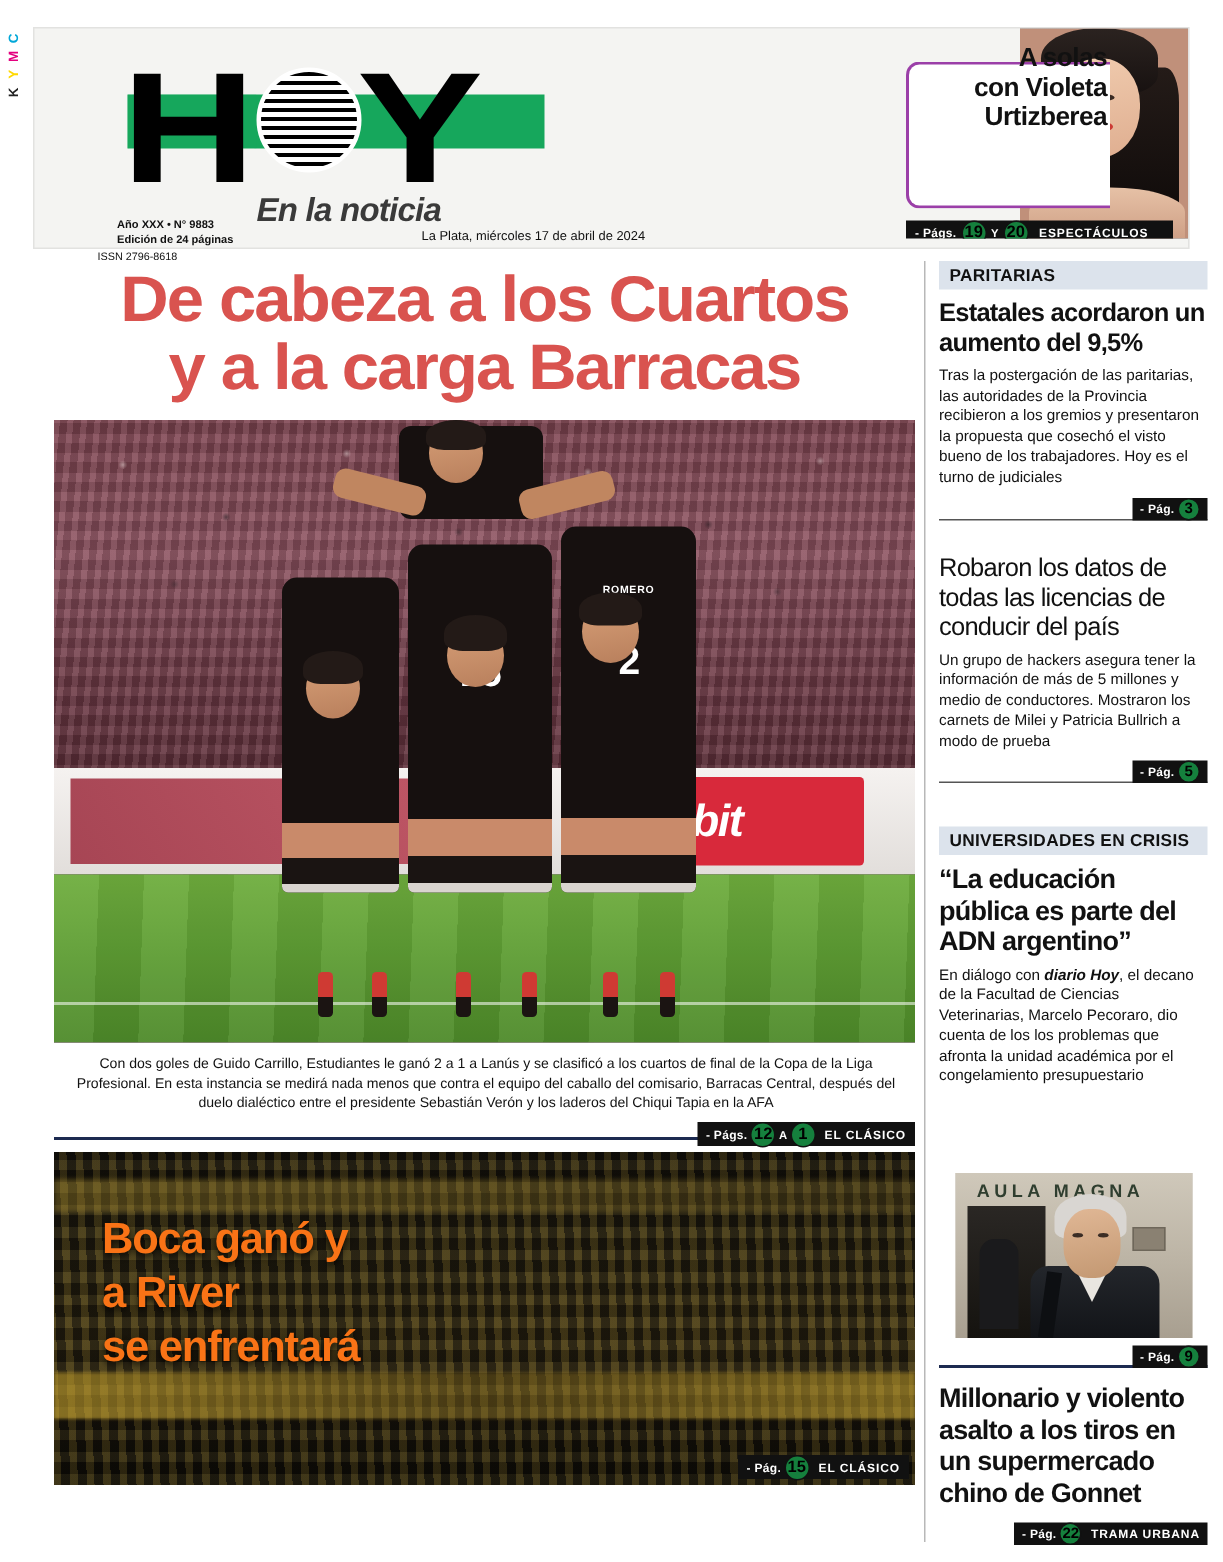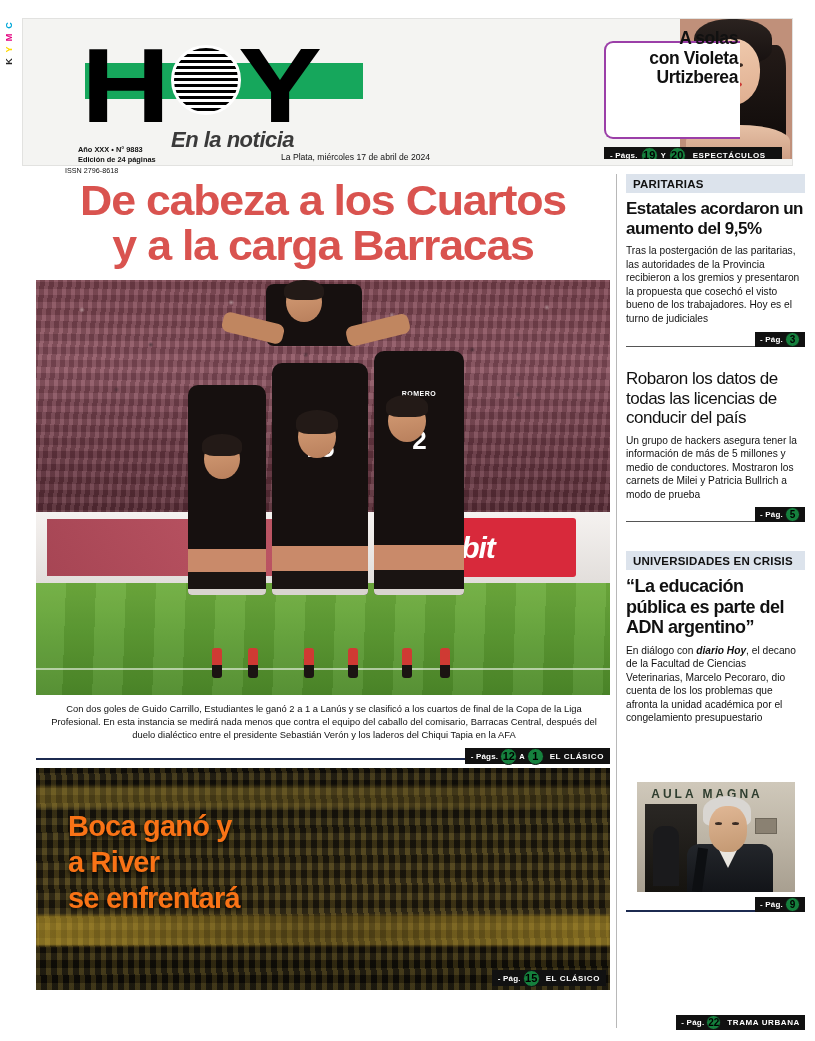--- a/index.html
+++ b/index.html
@@ -677,20 +677,23 @@
         <div class="man-eye-l"></div>
         <div class="man-eye-r"></div>
       </div>
 
       <div id="r-photo-pagebar" class="pagebar-right">
         <span class="pagbar-label">- Pág.</span>
         <span class="page-circle">9</span>
       </div>
       <div id="r-rule-after-photo"></div>
 
+      <div id="r-story4">
+        <h3 class="story-head">Millonario y violento asalto a los tiros en un supermercado chino de Gonnet</h3>
+      </div>
       <div id="r-story4-bar" class="pagebar-right">
         <span class="pagbar-label">- Pág.</span>
         <span class="page-circle">22</span>
         <span class="pagbar-section">TRAMA URBANA</span>
       </div>
 
     </div>
   </div>
 </div>
 

